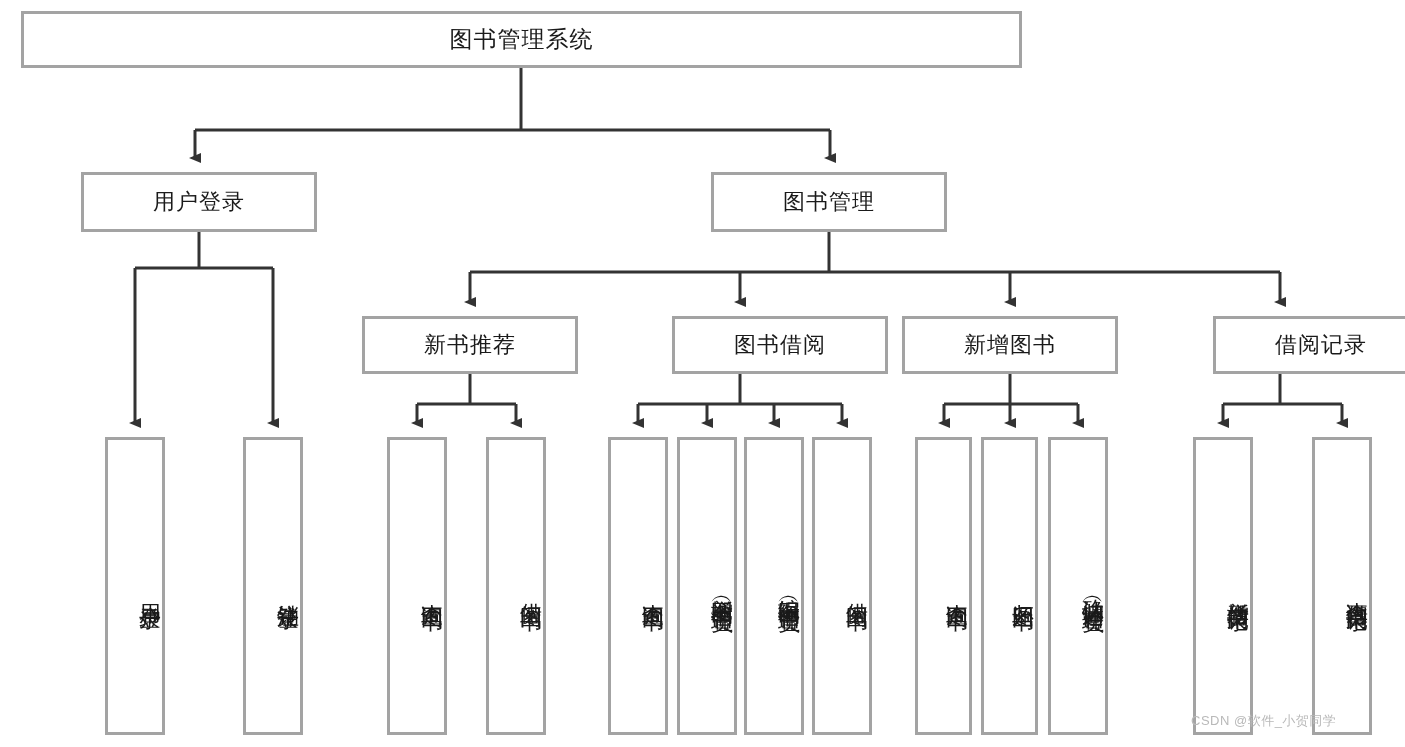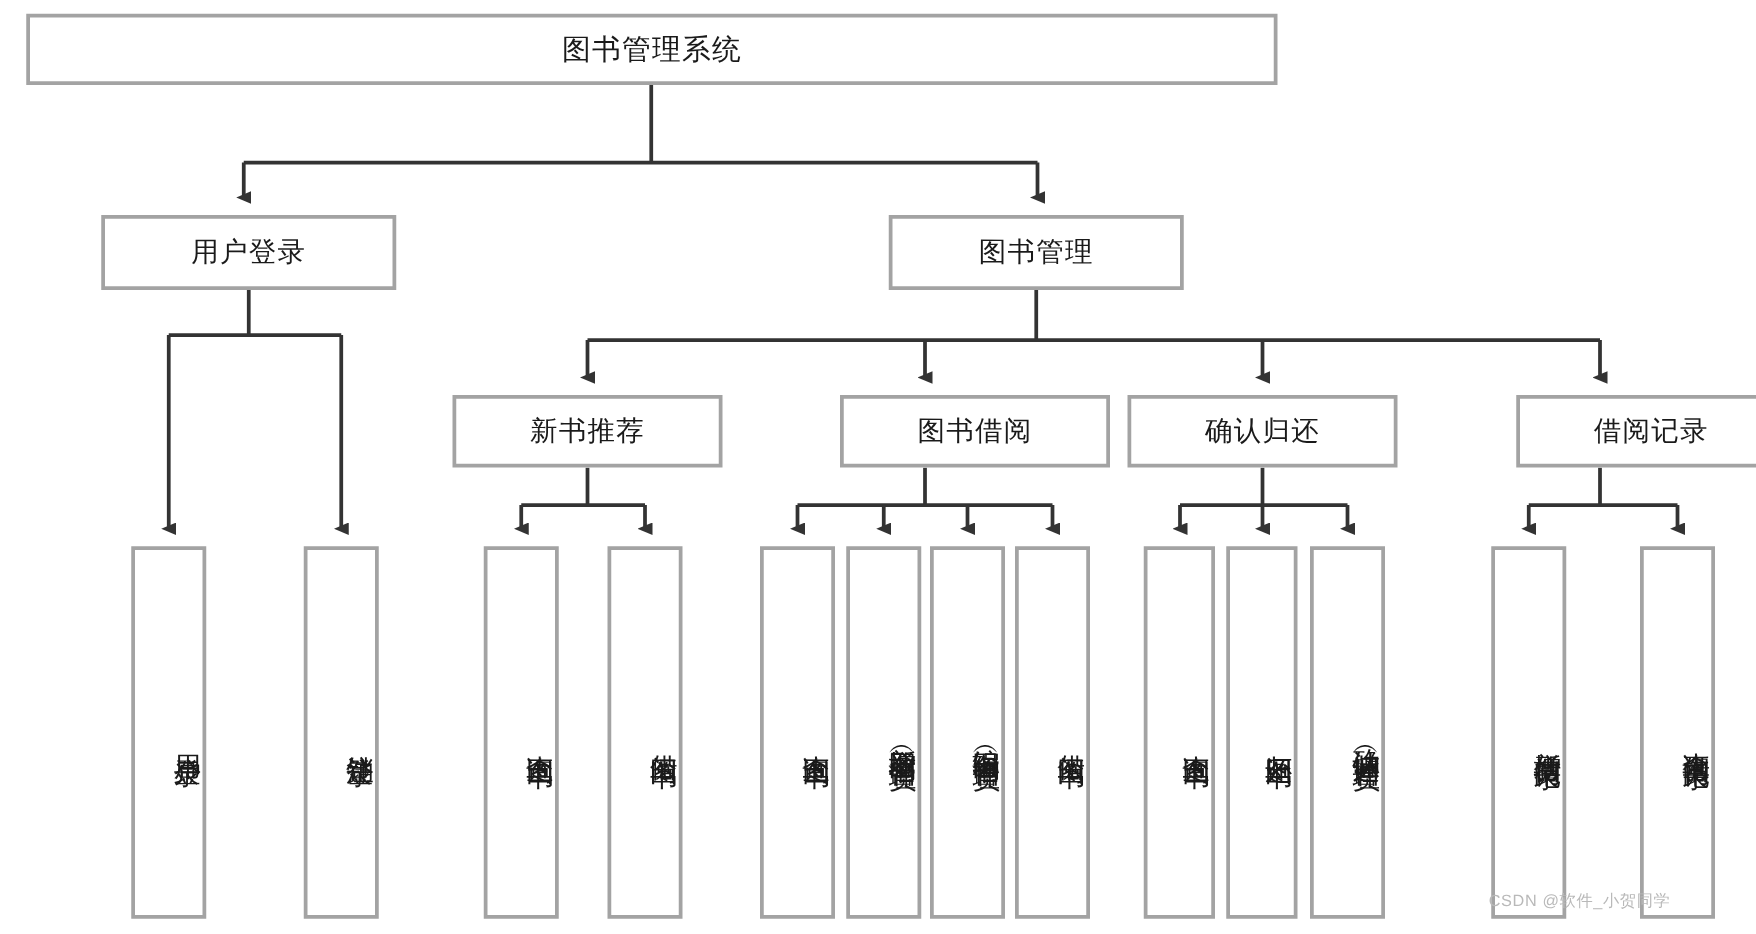--- a/index.html
+++ b/index.html
@@ -135,21 +135,21 @@
     <span class="label">图书管理</span>
   </div>
 
   <div class="node horiz" style="left:362px; top:316px; width:216px; height:58px;">
     <span class="label">新书推荐</span>
   </div>
   <div class="node horiz" style="left:632px; top:316px; width:216px; height:58px;margin-left:40px;">
     <span class="label">图书借阅</span>
   </div>
   <div class="node horiz" style="left:902px; top:316px; width:216px; height:58px;">
-    <span class="label">确认归还</span>
+    <span class="label">新增图书</span>
   </div>
   <div class="node horiz" style="left:1213px; top:316px; width:216px; height:58px;">
     <span class="label">借阅记录</span>
   </div>
 
   <div class="node vert" style="left:105px; top:437px; width:60px; height:298px;">
     <span class="label">用户登录</span>
   </div>
   <div class="node vert" style="left:243px; top:437px; width:60px; height:298px;">
     <span class="label">注销登录</span>

